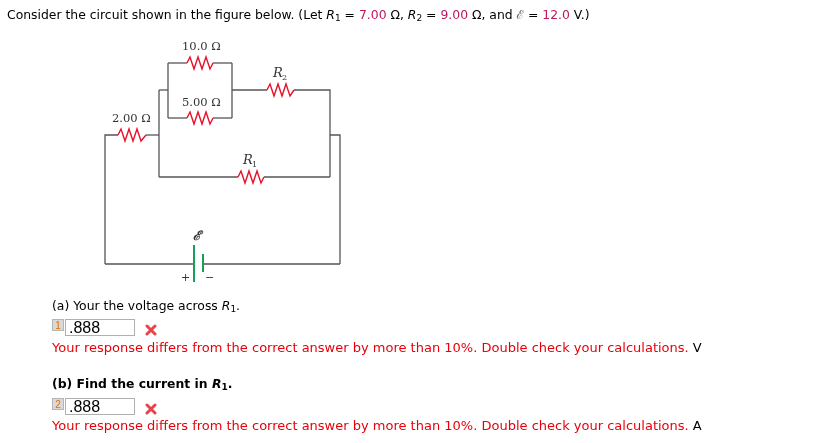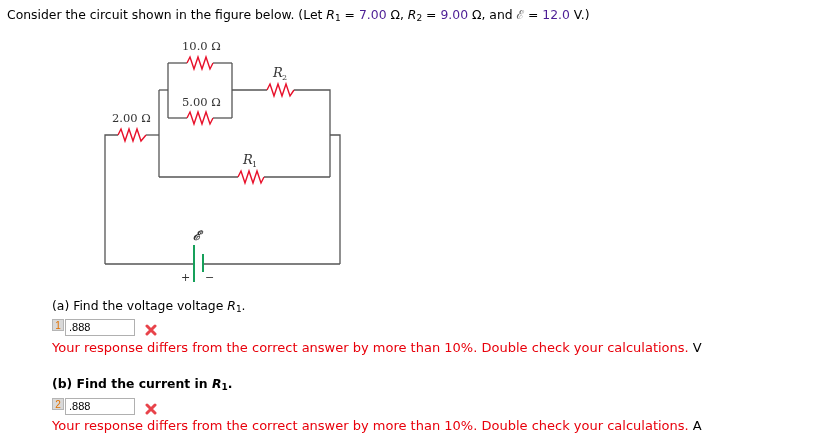--- a/index.html
+++ b/index.html
@@ -1,29 +1,29 @@
 <!DOCTYPE html>
 <html><head>
 <meta charset="utf-8">
 <style>
   html, body { margin: 0; padding: 0; background: #ffffff; }
   body { width: 821px; height: 443px; position: relative; overflow: hidden;
          font-family: "DejaVu Sans", sans-serif; font-size: 12.5px; color: #000; }
   .prompt { position: absolute; left: 7px; top: 6px; white-space: nowrap; letter-spacing: 0; font-size: 12.4px; }
-  .red { color: #4c1d95; }
+  .red { color: #be185d; }
   .ital { font-style: italic; }
   sub { font-size: 9px; vertical-align: -2px; }
   .circuit { position: absolute; left: 0; top: 0; }
   .part { position: absolute; left: 52px; white-space: nowrap; font-size: 12.4px; }
   .row { position: absolute; left: 52px; height: 18px; display: flex; align-items: center; }
   .badge { width: 12px; height: 12px; background: #d9d9d9; border: 1px solid #b5b5b5;
            color: #e07000; font-size: 10px; line-height: 12px; text-align: center;
            font-family: "Liberation Sans", sans-serif; box-sizing: border-box; margin-right: 1px; margin-top: -4px; }
   .answer { width: 70px; height: 17px; border: 1px solid #b0b0b0; box-sizing: border-box;
-            font-family: "Liberation Sans", sans-serif; font-size: 11px; padding: 0 3px; line-height: 15px; color: #000; background: #fff; }
+            font-family: "Liberation Sans", sans-serif; font-size: 16px; padding: 0 3px; line-height: 15px; color: #000; background: #fff; }
   .xmark { margin-left: 10px; width: 12px; height: 12px; position: relative; top: 3px; }
   .feedback { position: absolute; left: 52px; white-space: nowrap; font-size: 13px; color: #e8000b; }
   .feedback .unit { color: #000; }
 </style>
 </head>
 <body>
 
 <div class="prompt">
   <span>Consider the circuit shown in the figure below. (Let </span><span class="ital">R</span><sub>1</sub><span> = </span><span class="red">7.00</span><span> Ω, </span><span class="ital">R</span><sub>2</sub><span> = </span><span class="red">9.00</span><span> Ω, and </span><span style="font-family:'DejaVu Serif',serif;color:#666;">ℰ</span><span> = </span><span class="red">12.0</span><span> V.)</span>
 </div>
@@ -78,21 +78,21 @@
     <text x="282" y="80" font-size="8">2</text>
     <text x="243" y="164" font-style="italic" font-size="13">R</text>
     <text x="252" y="167" font-size="8">1</text>
     <text x="193" y="240" font-style="italic" font-size="13" font-weight="bold">ℰ</text>
     <text x="181" y="281" font-size="11">+</text>
     <text x="205" y="281" font-size="11">−</text>
   </g>
 </svg>
 
 <div class="part" style="top:298px;">
-  <span>(a) Find the voltage voltage </span><span class="ital">R</span><sub>1</sub><span>.</span>
+  <span>(a) Your the voltage across </span><span class="ital">R</span><sub>1</sub><span>.</span>
 </div>
 <div class="row" style="top:318px;">
   <div class="badge">1</div>
   <div class="answer">.888</div>
   <svg class="xmark" viewBox="0 0 12 12">
     <path d="M2 2 L10 10 M10 2 L2 10" stroke="#e8434a" stroke-width="3" stroke-linecap="round"></path>
   </svg>
 </div>
 <div class="feedback" style="top:340px;">
   <span>Your response differs from the correct answer by more than 10%. Double check your calculations.</span>

